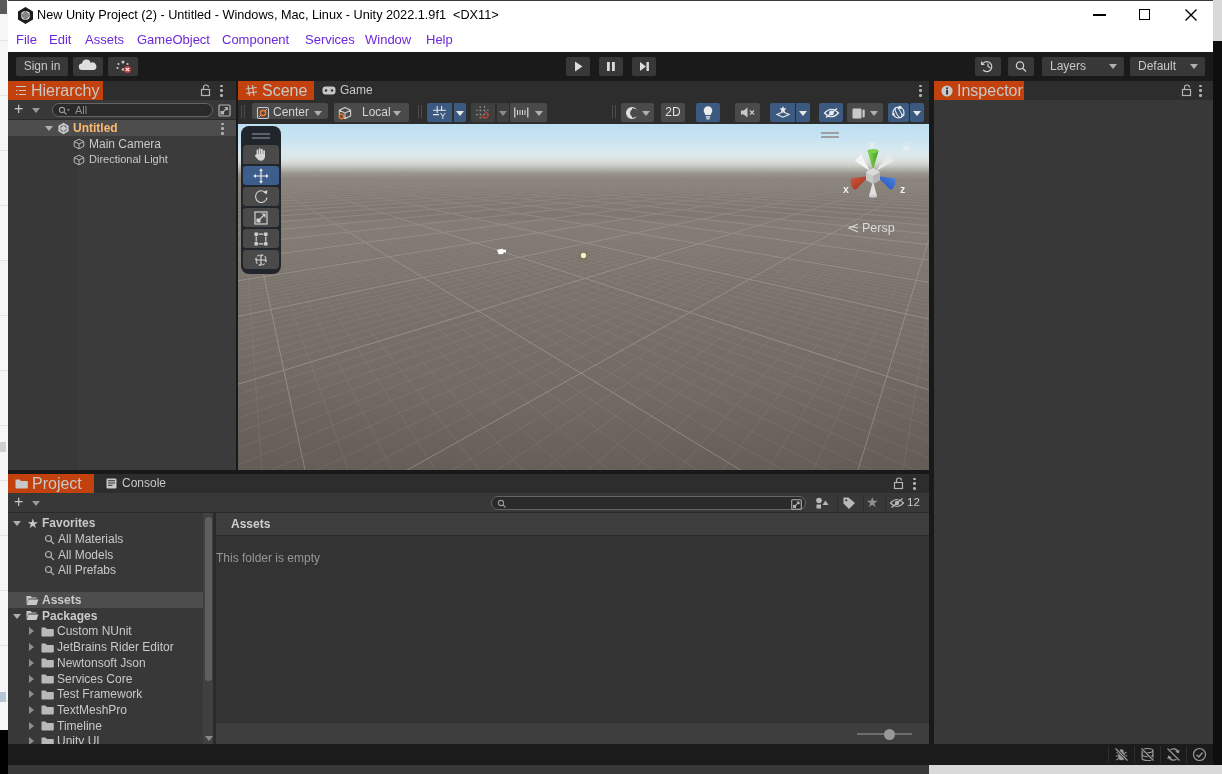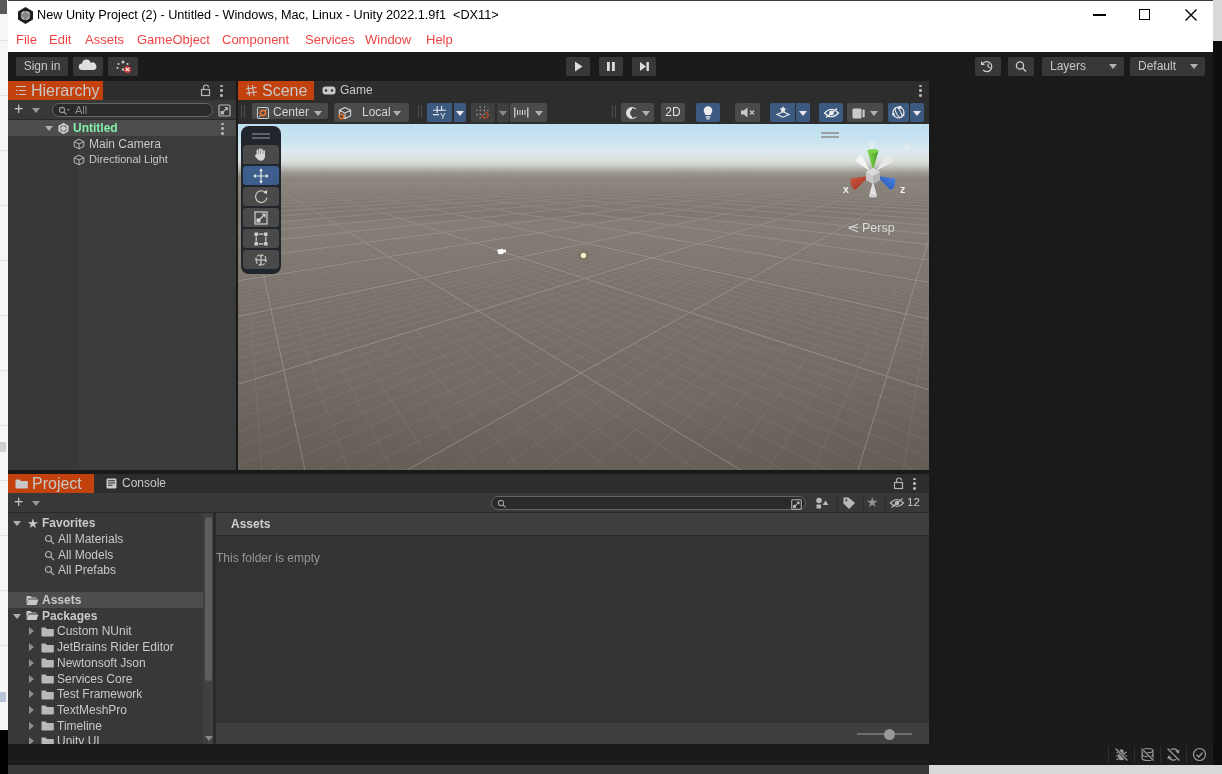--- a/index.html
+++ b/index.html
@@ -45,21 +45,21 @@
         <path d="M9.5 4.6 L14.4 9.5 L9.5 14.4 L4.6 9.5 Z" fill="#1d1d1d" opacity="0.5"></path>
       </svg>
   <div class="abs" style="left:29px;top:7px;font-size:12.7px;color:#000">New Unity Project (2) - Untitled - Windows, Mac, Linux - Unity 2022.1.9f1 &nbsp;&lt;DX11&gt;</div>
   <div class="abs" style="left:1085px;top:13px;width:13px;height:1.6px;background:#000"></div>
   <div class="abs" style="left:1131px;top:8px;width:11px;height:11px;border:1.4px solid #000"></div>
   <svg class="abs" style="left:1177px;top:8px" width="12" height="12">
         <path d="M0.5 0.5 L11.5 11.5 M11.5 0.5 L0.5 11.5" stroke="#000" stroke-width="1.4"></path>
       </svg>
  </div>
 
- <div class="abs" style="left:0;top:28px;width:1205px;height:24px;background:#fff;color:#ef4444;font-size:13px">
+ <div class="abs" style="left:0;top:28px;width:1205px;height:24px;background:#fff;color:#6d28d9;font-size:13px">
   <span class="abs" style="left:8px;top:4px">File</span>
   <span class="abs" style="left:41px;top:4px">Edit</span>
   <span class="abs" style="left:77px;top:4px">Assets</span>
   <span class="abs" style="left:129px;top:4px">GameObject</span>
   <span class="abs" style="left:214px;top:4px">Component</span>
   <span class="abs" style="left:297px;top:4px">Services</span>
   <span class="abs" style="left:357px;top:4px">Window</span>
   <span class="abs" style="left:418px;top:4px">Help</span>
  </div>
 
@@ -147,21 +147,21 @@
           </g>
         </svg>
  </div>
  <div class="abs" style="left:0;top:39px;width:228px;height:16px;background:#4d4d4d">
   <div class="tri-d" style="left:37px;top:6px"></div>
   <svg class="abs" style="left:49px;top:2px" width="13" height="13" viewBox="0 0 19 19">
           <polygon points="9.5,1 17,5.5 17,13.5 9.5,18 2,13.5 2,5.5" fill="#c9c9c9"></polygon>
           <circle cx="9.5" cy="9.5" r="4.6" fill="#4d4d4d"></circle>
           <path d="M9.5 4.6 L14.4 9.5 L9.5 14.4 L4.6 9.5 Z" fill="#c9c9c9"></path>
         </svg>
-  <span class="abs" style="left:65px;top:1px;color:#86efac;font-size:12px;font-weight:bold">Untitled</span>
+  <span class="abs" style="left:65px;top:1px;color:#fdba74;font-size:12px;font-weight:bold">Untitled</span>
   <div class="abs" style="left:213px;top:2.5px">
           <div class="dot3"></div>
           <div class="dot3"></div>
           <div class="dot3"></div>
         </div>
  </div>
  <div class="abs" style="left:65px;top:55px;width:163px;height:16px">
   <svg class="abs" style="left:0;top:2px" width="12" height="12" viewBox="0 0 12 12">
           <g fill="none" stroke="#b7b7b7" stroke-width="1">
             <path d="M6 1.2 L10.8 3.6 L10.8 8.4 L6 10.8 L1.2 8.4 L1.2 3.6 Z M1.2 3.6 L6 6 L10.8 3.6 M6 6 V10.8"></path>
@@ -699,20 +699,40 @@
         </svg>
   <div class="lbl" style="left:624px;top:97px;font-size:12.5px;color:#dadada">Persp</div>
  </div>
 
 </div>
 
 <div class="abs" style="left:228px;top:81px;width:2px;height:389px;background:#191919"></div>
 <div class="abs" style="left:921px;top:81px;width:5px;height:663px;background:#191919"></div>
 <div class="abs" style="left:0;top:470px;width:921px;height:4px;background:#191919"></div>
 
+<div class="abs" style="left:926px;top:81px;width:279px;height:663px;background:#383838">
+ <div class="abs" style="left:0;top:0;width:279px;height:19px;background:#2d2d2d">
+  <div class="tab" style="left:0;width:90px"><svg class="abs" style="left:7px;top:4px" width="12" height="12">
+            <circle cx="6" cy="6" r="5.6" fill="#c8c8c8"></circle>
+            <rect x="5.2" y="5" width="1.8" height="4.6" fill="#2d2d2d"></rect>
+            <rect x="5.2" y="2.4" width="1.8" height="1.8" fill="#2d2d2d"></rect>
+          </svg><span style="margin-left:23px">Inspector</span></div>
+  <svg class="abs" style="left:246px;top:3px" width="13" height="13" viewBox="0 0 13 13">
+          <g fill="none" stroke="#b4b4b4" stroke-width="1.2">
+            <rect x="2.5" y="5.5" width="8" height="6"></rect>
+            <path d="M4.5 5 V3.5 a2.5 2.5 0 0 1 5 0"></path>
+          </g>
+        </svg>
+  <div class="abs" style="left:265px;top:3.5px">
+          <div class="dot3"></div>
+          <div class="dot3"></div>
+          <div class="dot3"></div>
+        </div>
+ </div>
+</div>
 
 <div class="abs" style="left:0;top:474px;width:921px;height:346px;background:#383838">
  <div class="abs" style="left:0;top:0;width:921px;height:19px;background:#2d2d2d">
   <div class="tab" style="left:0;width:86px"><svg class="abs" style="left:7px;top:4px" width="13" height="11" viewBox="0 0 13 11">
             <path d="M0.5 1.5 h4 l1.5 1.5 h6 a0.8 0.8 0 0 1 0.8 0.8 v6 a0.8 0.8 0 0 1 -0.8 0.8 h-10.7 a0.8 0.8 0 0 1 -0.8-0.8 Z" fill="#c8c8c8"></path>
           </svg><span style="margin-left:24px">Project</span></div>
   <div class="abs" style="left:92px;top:0;height:19px;color:#c8c8c8;font-size:12px;line-height:19px"><svg class="abs" style="left:6px;top:4px" width="11" height="11">
             <rect x="0.5" y="0.5" width="10" height="10" rx="1.2" fill="#c8c8c8"></rect>
             <path d="M2 2.8 h7 M2 5 h7 M2 7.2 h4.5" stroke="#2d2d2d" stroke-width="1.1"></path>
           </svg><span style="margin-left:22px">Console</span></div>

